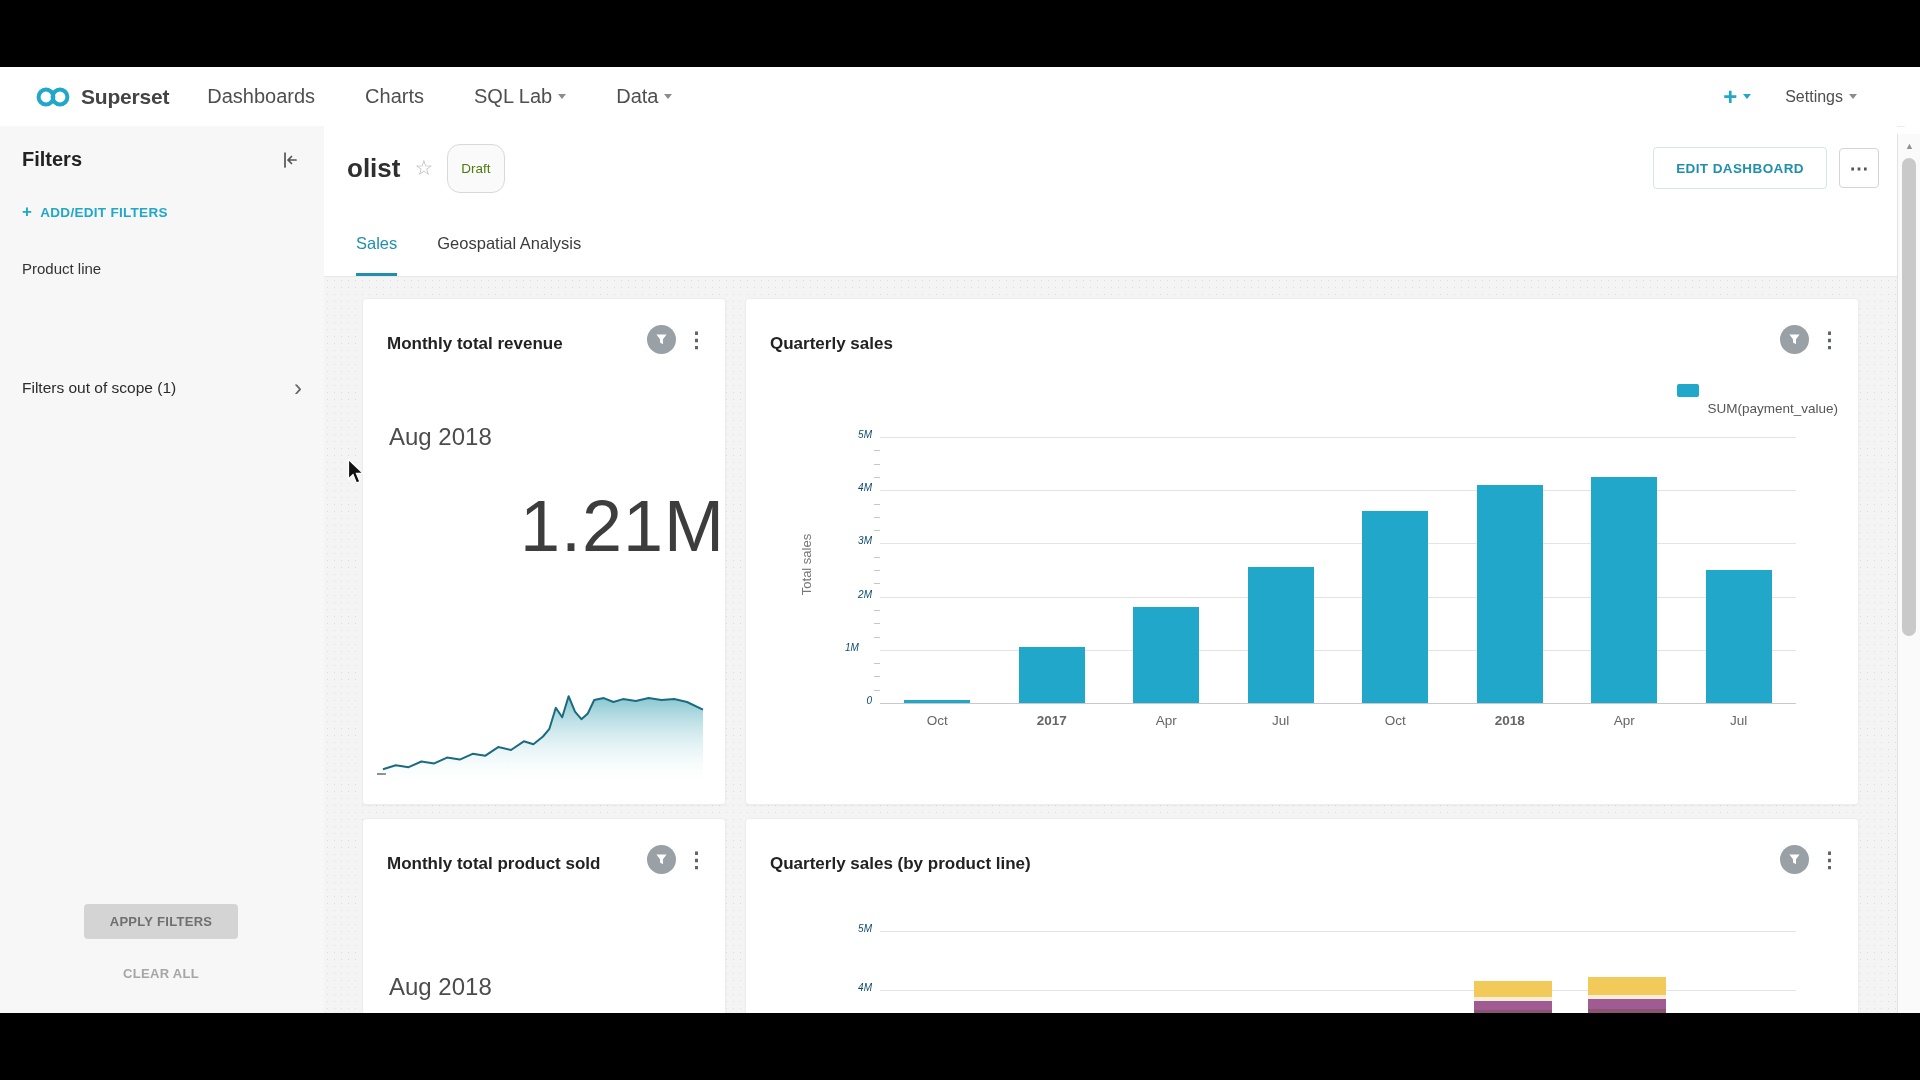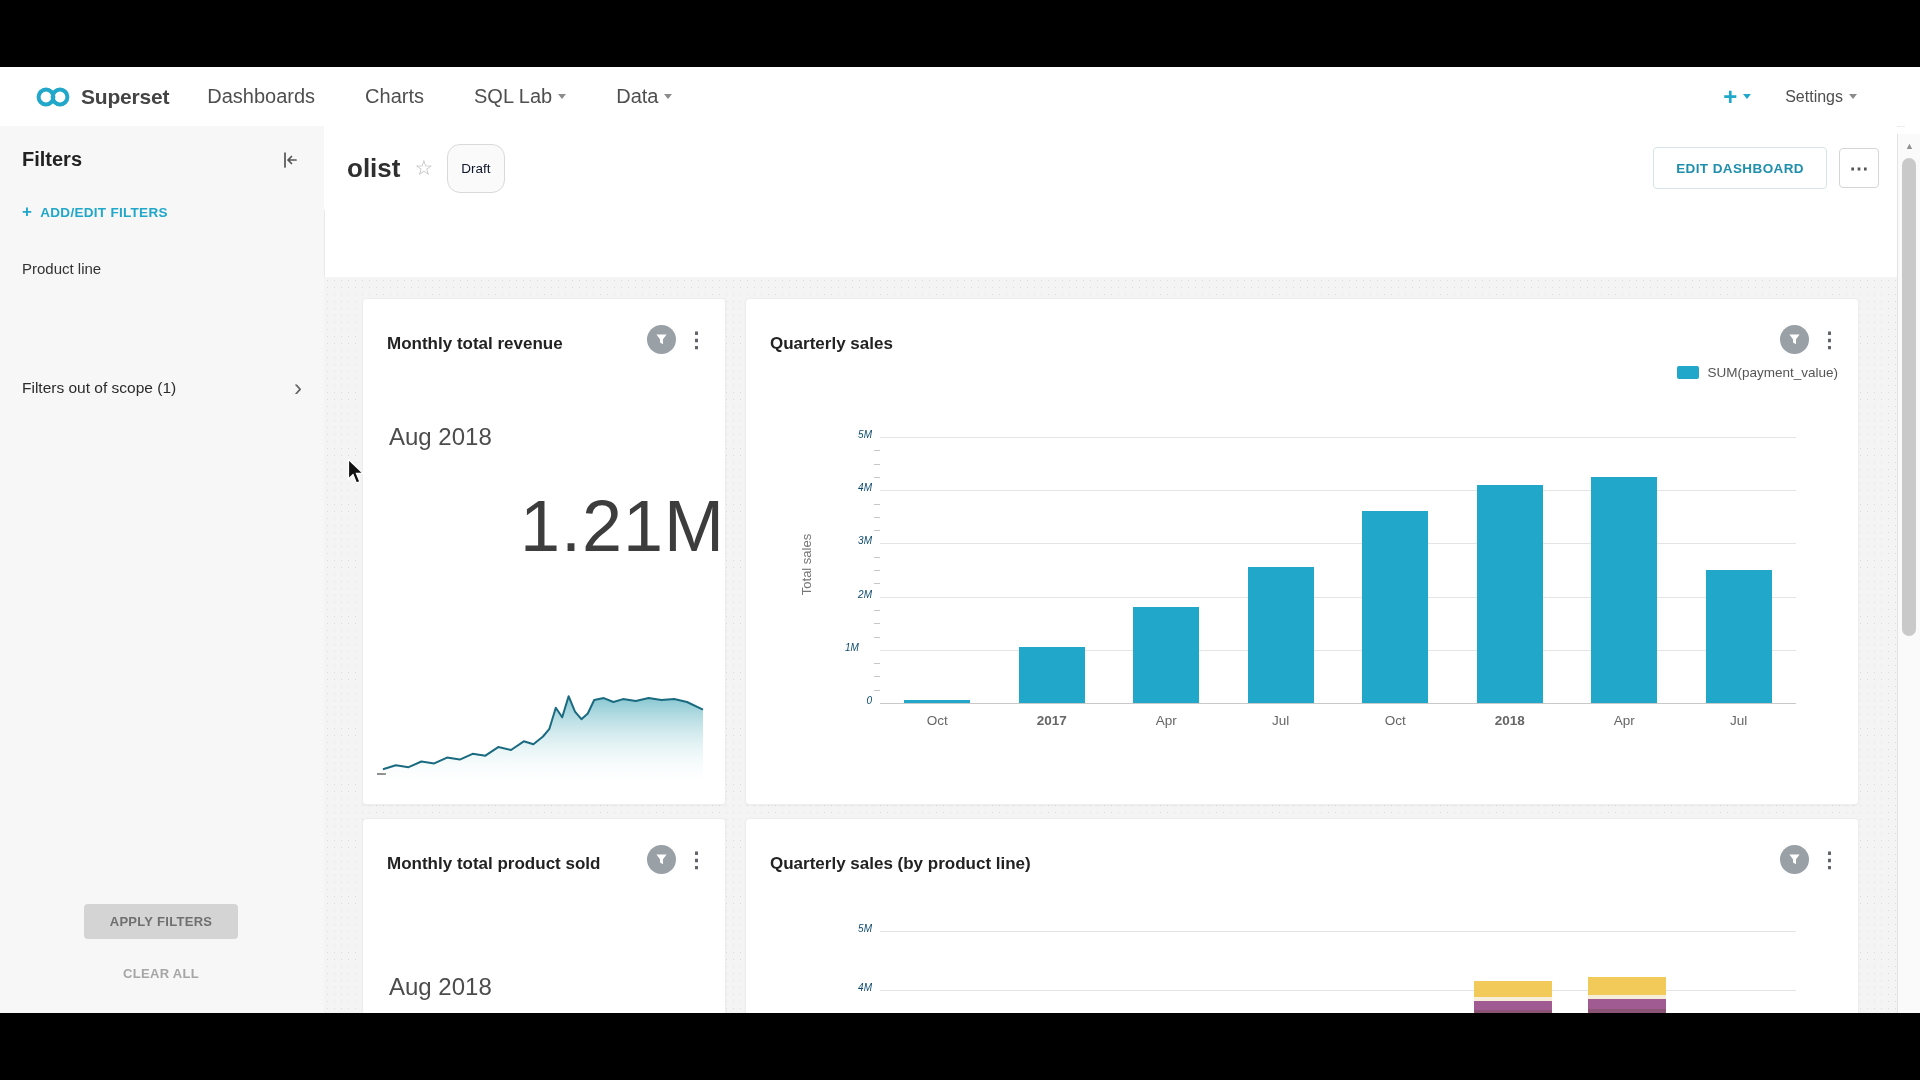--- a/index.html
+++ b/index.html
@@ -46,21 +46,21 @@
              letter-spacing:.3px;font-family:inherit;cursor:default;}
   .clear-btn{position:absolute;left:84px;top:840px;width:154px;text-align:center;color:#a6a6a6;
              font-size:13px;font-weight:700;letter-spacing:.3px;cursor:pointer;}
 
   
   .main{position:absolute;left:324px;top:59px;width:1573px;height:887px;}
   .dash-header{position:absolute;left:0;top:0;width:100%;height:84px;background:#fff;
                display:flex;align-items:center;padding-left:23px;box-sizing:border-box;gap:14px;}
   .dash-title{font-size:26px;font-weight:700;color:#2f2f2f;}
   .star{font-size:21px;color:#b5b5b5;cursor:pointer;}
-  .badge{background:#fafafa;border:1px solid #d9d9d9;border-radius:13px;color:#0f172a;
+  .badge{background:#fafafa;border:1px solid #d9d9d9;border-radius:13px;color:#4d7c0f;
          font-size:13.5px;padding:16px 13px;}
   .edit-btn{position:absolute;right:70px;top:21px;height:42px;padding:0 22px;background:#fff;
             border:1px solid #d7e4e8;border-radius:4px;color:#1f8fad;font-size:13.5px;
             font-weight:700;letter-spacing:.4px;font-family:inherit;cursor:pointer;}
   .more-btn{position:absolute;right:18px;top:22px;width:40px;height:40px;background:#fff;
             border:1px solid #d5d5d5;border-radius:4px;color:#555;font-size:19px;
             font-weight:700;cursor:pointer;line-height:1;}
   .dash-tabs{position:absolute;left:0;top:84px;width:100%;height:67px;background:#fff;
              border-bottom:1px solid #e6e6e6;display:flex;align-items:stretch;
              padding-left:32px;box-sizing:border-box;gap:40px;}
@@ -80,21 +80,21 @@
   .fcirc{width:29px;height:29px;border-radius:50%;background:#99a0a6;display:flex;
          align-items:center;justify-content:center;cursor:pointer;}
   .kebab{font-size:21px;color:#5f6368;font-weight:700;cursor:pointer;line-height:1;}
 
   .bn-sub{position:absolute;left:26px;font-size:24px;color:#4c4c4c;}
   .bn-value{position:absolute;left:0;top:186px;width:100%;text-align:right;font-size:72px;
             color:#3d3d3d;letter-spacing:1px;}
 
   .legend{position:absolute;top:66px;right:20px;display:flex;align-items:center;gap:8px;}
   .legend-swatch{width:22px;height:13px;background:#21a7c9;border-radius:2px;}
-  .legend-label{font-size:13.5px;color:#555;}
+  .legend-label{font-size:13.5px;color:#555;margin-top:36px;}
 
   .plot{position:absolute;left:134px;width:916px;}
   .gridline{position:absolute;left:0;width:916px;height:1px;background:#e4e4e4;}
   .gridline.baseline{background:#c9c9c9;}
   .ytick{position:absolute;left:-48px;width:40px;text-align:right;font-size:10px;color:#0c4a6e;font-style:italic;}
   .minortick{position:absolute;left:-6px;width:6px;height:1px;background:#c6c6c6;}
   .bars{position:absolute;left:0;top:0;width:100%;height:100%;display:flex;align-items:flex-end;}
   .slot{flex:1;display:flex;justify-content:center;}
   .vbar{width:66px;background:#21a7c9;}
   .xlabels{position:absolute;left:134px;top:414px;width:916px;display:flex;}
@@ -184,20 +184,24 @@
 
     <div class="main">
       <div class="dash-header">
         <span class="dash-title">olist</span>
         <span class="star">☆</span>
         <span class="badge">Draft</span>
         <button class="edit-btn">EDIT DASHBOARD</button>
         <button class="more-btn">⋯</button>
       </div>
 
+      <div class="dash-tabs">
+        <span class="tab active">Sales</span>
+        <span class="tab">Geospatial Analysis</span>
+      </div>
 
       <div class="dash-grid">
 
         <div class="card" style="left:38px;top:21px;width:362px;height:505px;">
           <div class="card-title" style="width:250px;">Monthly total revenue</div>
           <div class="card-icons">
             <span class="fcirc">
               <svg width="13" height="13" viewBox="0 0 14 14">
                   <path d="M1.5 1.5 H12.5 L8.6 6.6 V12 L5.4 10.2 V6.6 Z" fill="#fff"></path>
                 </svg>

